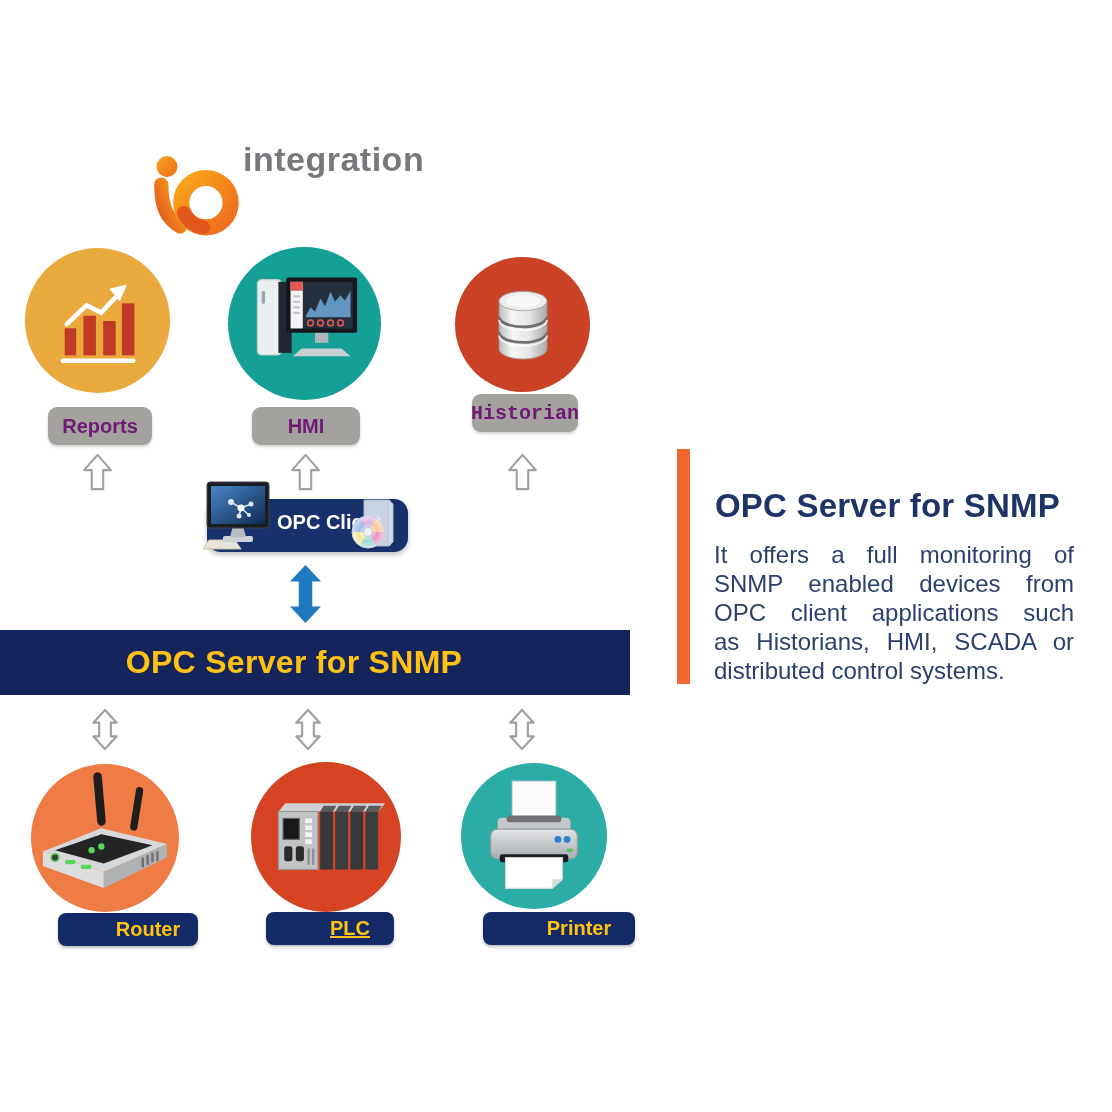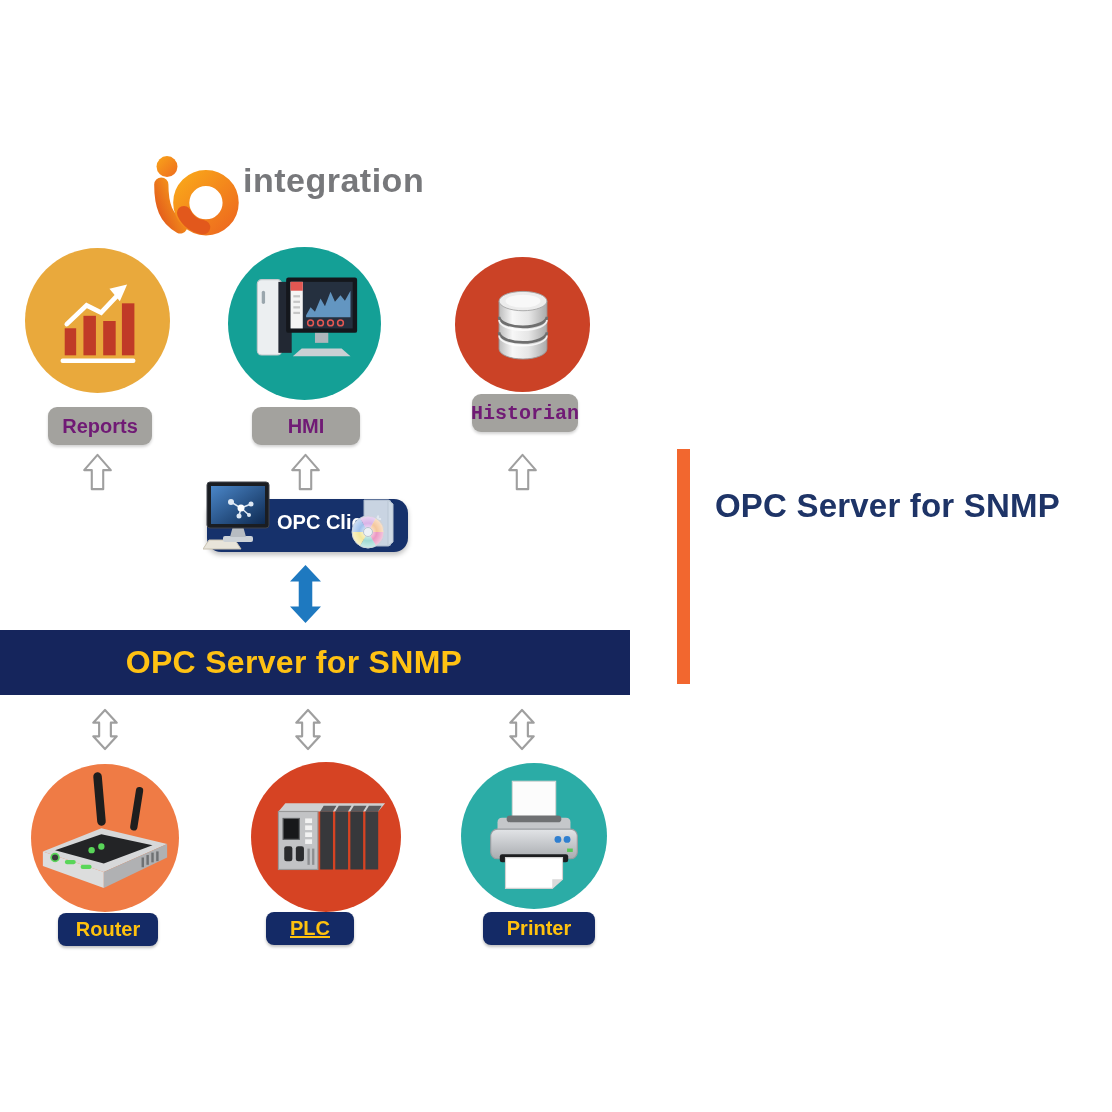--- a/index.html
+++ b/index.html
@@ -26,20 +26,21 @@
   
   .gray-label{
     background:#A3A29E;border-radius:9px;color:#701a75;font-weight:bold;font-size:20px;
     display:flex;align-items:center;justify-content:center;height:38px;
     box-shadow:0 2px 3px rgba(0,0,0,.18);
   }
   .navy-label{
     background:#142A66;border-radius:8px;color:#FFC20E;font-weight:bold;font-size:20px;
     display:flex;align-items:center;justify-content:center;height:33px;
     box-shadow:0 2px 3px rgba(0,0,0,.25);
+    padding-left:40px;
   }
 
   
   .opc-client-box{
     left:207px;top:499px;width:201px;height:53px;background:#16316B;border-radius:14px;
     box-shadow:0 3px 5px rgba(0,0,0,.25);
   }
   .opc-client-text{
     left:277px;top:511px;width:80px;color:#ffffff;font-weight:bold;font-size:20px;white-space:nowrap;
   }
@@ -76,21 +77,21 @@
           <stop offset="0" stop-color="#E2581C"></stop>
             <stop offset="1" stop-color="#F9A51A"></stop>
         </linearGradient>
       </defs>
       <circle cx="20" cy="15" r="11" fill="url(#ioGrad)"></circle>
       <path d="M14 34 C14 56 19 70 34 78" stroke="url(#ioGrad2)" stroke-width="15" fill="none" stroke-linecap="round"></path>
       <circle cx="61" cy="53" r="26" fill="none" stroke="url(#ioGrad)" stroke-width="17"></circle>
       <path d="M38 64 A26 26 0 0 0 58 79" stroke="#E2581C" stroke-width="15" fill="none" stroke-linecap="round"></path>
     </svg>
   </div>
-  <div class="abs logo-text" style="left:243px;top:163px;">
+  <div class="abs logo-text" style="left:243px;top:142px;">
     <div class="logo-line1">integration</div>
   </div>
 
   <div class="abs node-circle c-reports">
     <svg width="104" height="104" viewBox="0 0 100 100">
       <rect x="18" y="57" width="11" height="26" fill="#C03A27"></rect>
       <rect x="36" y="45" width="12" height="38" fill="#C03A27"></rect>
       <rect x="55" y="50" width="12" height="33" fill="#C03A27"></rect>
       <rect x="73" y="33" width="12" height="50" fill="#C03A27"></rect>
       <rect x="14" y="86" width="72" height="4.5" rx="2" fill="#ffffff"></rect>
@@ -318,14 +319,21 @@
       <path d="M25 69 h50 v19 l-9 8 h-41 z" fill="#ffffff" stroke="#d2d2d2"></path>
       <path d="M75 88 l-9 8 v-8 z" fill="#d9d9d9"></path>
     </svg>
   </div>
   <div class="abs navy-label" style="left:483px;top:912px;width:112px;">
     <span>Printer</span>
   </div>
 
   <div class="abs accent-bar"></div>
   <div class="abs side-title">OPC Server for SNMP</div>
+  <div class="abs side-body">
+    <div class="jline">It offers a full monitoring of</div>
+    <div class="jline">SNMP enabled devices from</div>
+    <div class="jline">OPC client applications such</div>
+    <div class="jline">as Historians, HMI, SCADA or</div>
+    <div class="lastline">distributed control systems.</div>
+  </div>
 
 </div>
 
 </body></html>

